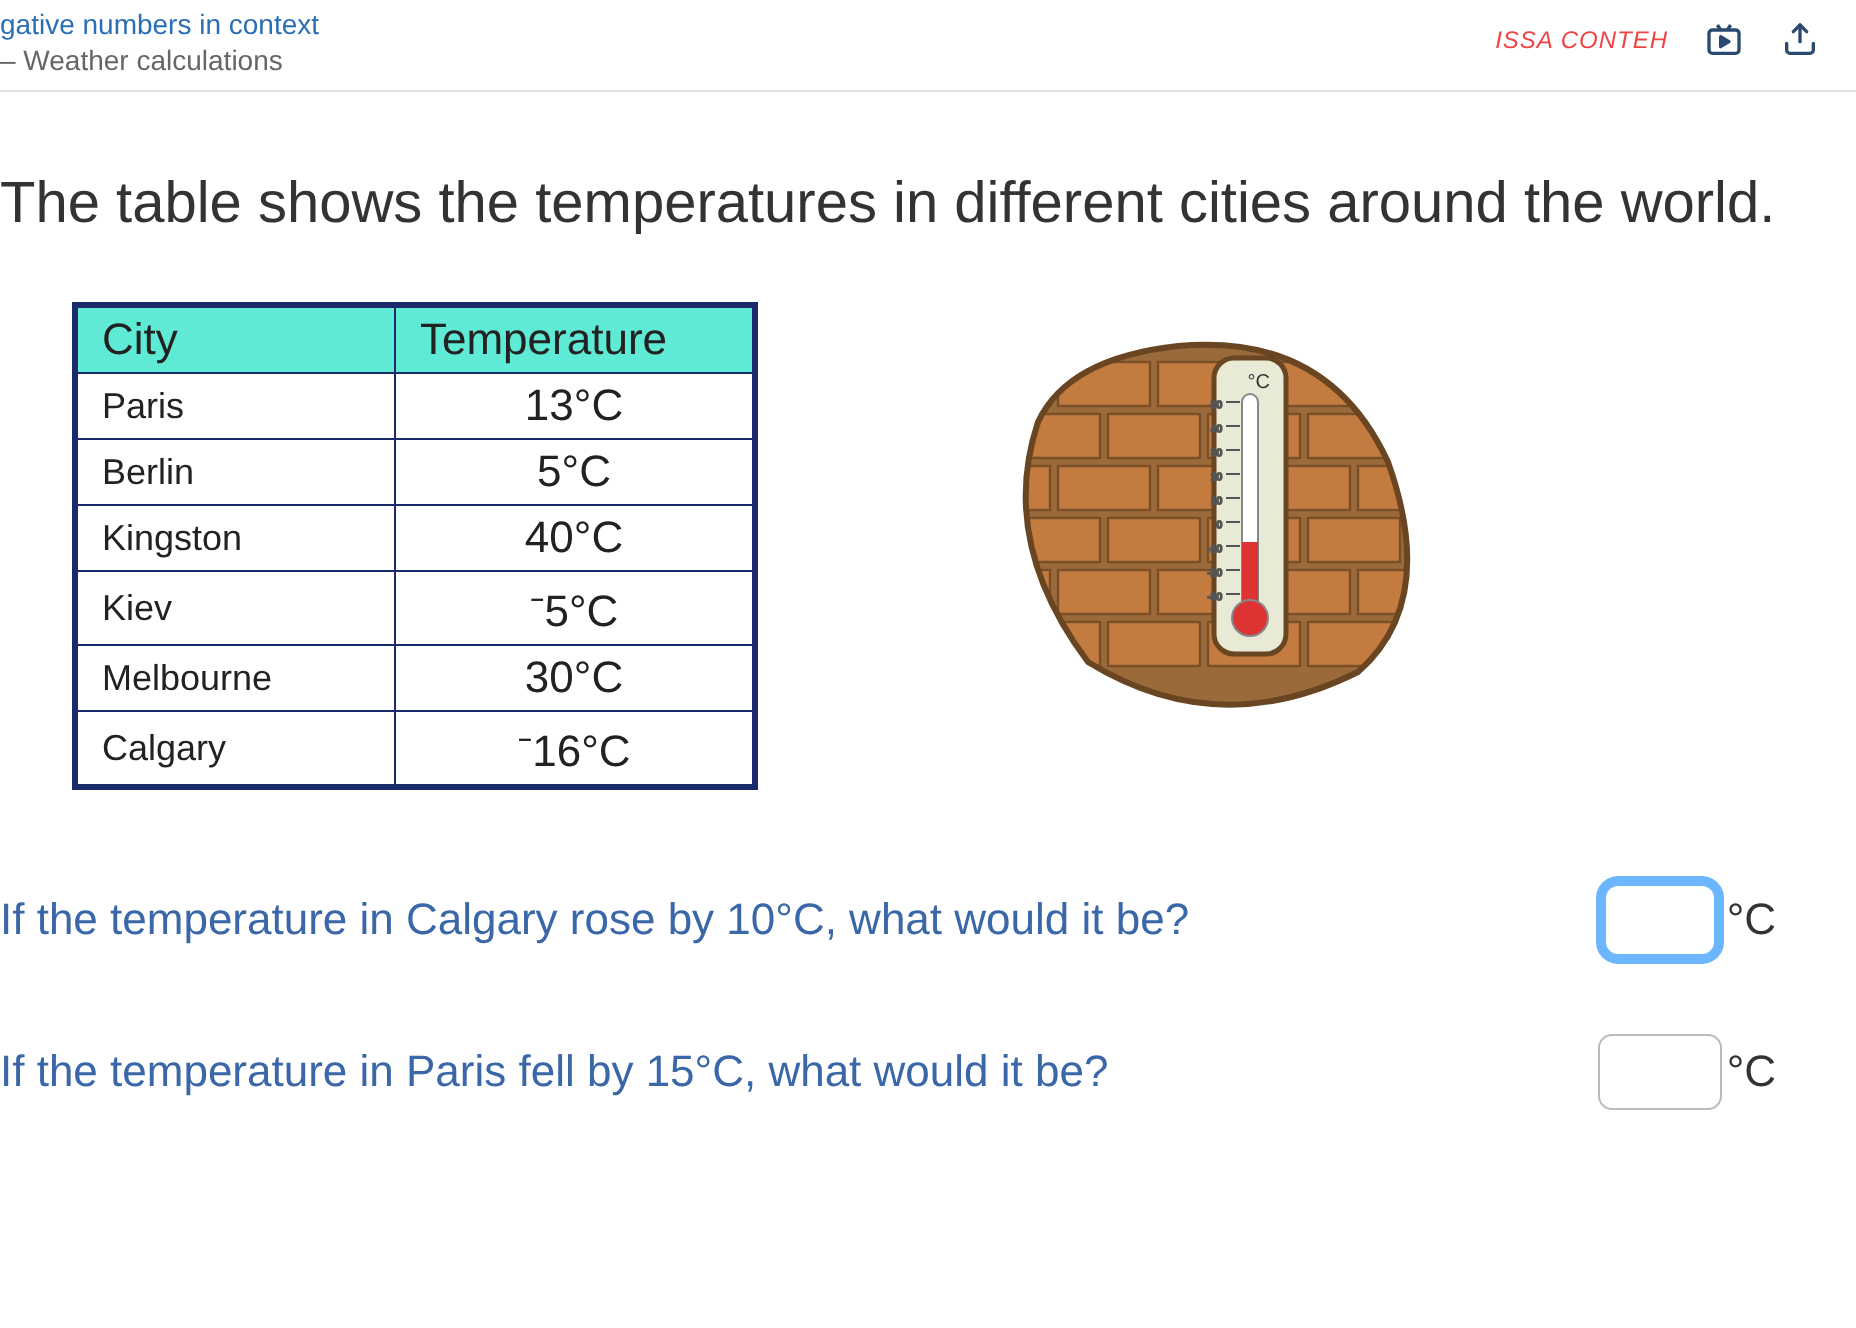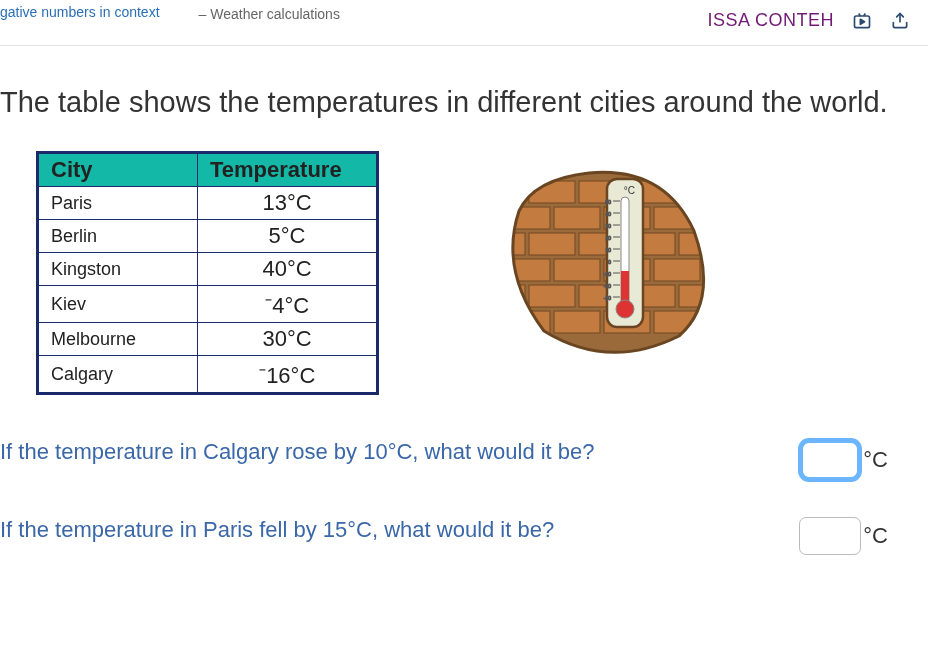--- a/index.html
+++ b/index.html
@@ -2,50 +2,50 @@
 <html><head>
 <meta charset="utf-8">
 <style>
   * { box-sizing: border-box; }
   html, body { margin:0; padding:0; width:928px; height:664px; font-family: Arial, Helvetica, sans-serif; color:#222; background:#fff; }
 
   .topbar {
     display:flex; align-items:flex-start; justify-content:space-between;
     padding:4px 18px 0 0; border-bottom:1px solid #e2e2e2; height:46px;
   }
-  .top-left { display:flex; flex-direction:row;gap:39px; }
+  .top-left { display:flex; flex-direction:column; }
   .crumb1 { font-size:14px; color:#2a6fb5; }
   .crumb2 { font-size:14px; color:#666; margin-top:2px; }
   .top-right { display:flex; align-items:center; gap:18px; margin-top:6px;}
-  .user-name { font-size:18px; color:#701a75; letter-spacing:0.5px;}
+  .user-name { font-size:12px; color:#ef4444; letter-spacing:0.5px;font-style:italic;}
   .icon-btn { width:20px; height:20px; display:flex; align-items:center; justify-content:center; cursor:pointer;}
 
   .content { padding: 40px 0 0 0; position:relative;}
   .intro { font-size:29px; color:#333; margin: 0 0 32px 0; padding-left:0;}
 
   .row-table { display:flex; align-items:flex-start; gap:110px; padding-left:36px;}
   table.temp { border-collapse:collapse; border:3px solid #1b2a6b; }
   table.temp th, table.temp td {
     border:1.5px solid #1b2a6b;
     font-size:22px;
     padding:3px 12px;
   }
   table.temp th {
-    background:#14b8a6; font-weight:bold; text-align:left;
+    background:#5eead4; font-weight:normal; text-align:left;
   }
   table.temp th.city { width:160px; }
   table.temp th.temp { width:180px; }
   table.temp td.city { text-align:left; font-size:18px; }
   table.temp td.temp { text-align:center; font-size:22px; }
 
   .thermo-wrap { margin-top:10px; }
 
   .questions { margin-top:26px; }
   .question-row {
-    display:flex; justify-content:flex-start;
+    display:flex; align-items:center; justify-content:flex-start;
     padding: 18px 0 18px 0;
   }
   .question-text { font-size:22px; color:#3a67a8; flex:0 0 auto; }
   .answer-group {
     display:flex; align-items:center; margin-left:auto; margin-right:40px;
   }
   .answer-input {
     width:62px; height:38px; border:1px solid #bbb; border-radius:7px;
     font-size:18px; text-align:center; outline:none; background:#fff;
   }
@@ -101,21 +101,21 @@
         <tr>
             <td class="city">Berlin</td>
             <td class="temp">5°C</td>
           </tr>
         <tr>
             <td class="city">Kingston</td>
             <td class="temp">40°C</td>
           </tr>
         <tr>
             <td class="city">Kiev</td>
-            <td class="temp">⁻4°C</td>
+            <td class="temp">⁻5°C</td>
           </tr>
         <tr>
             <td class="city">Melbourne</td>
             <td class="temp">30°C</td>
           </tr>
         <tr>
             <td class="city">Calgary</td>
             <td class="temp">⁻16°C</td>
           </tr>
       </tbody>

